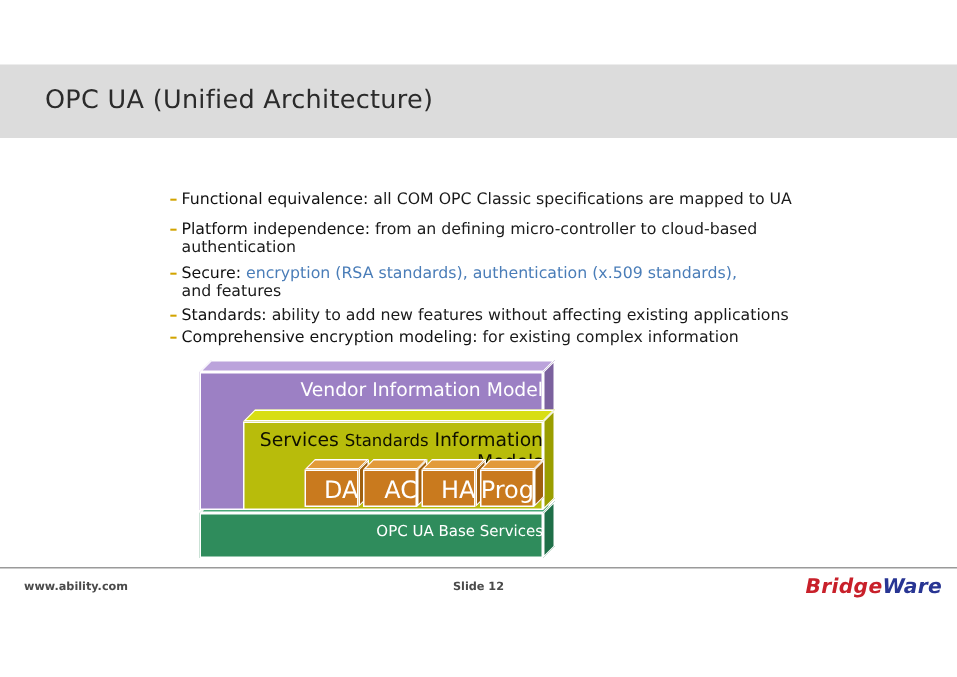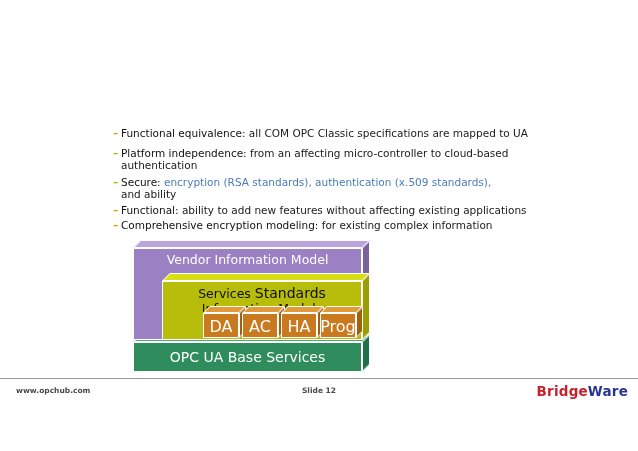--- a/index.html
+++ b/index.html
@@ -22,87 +22,90 @@
   .bullet.m8 { margin-bottom:8px; } .bullet.m5 { margin-bottom:5px; }
   .bullet.m4 { margin-bottom:4px; } .bullet.m3 { margin-bottom:3px; }
   .dash { position:absolute; left:0; top:0; color:#d2a400; font-weight:bold; }
   .bold { font-weight:normal; color:#111; }
   .blue { color:#4a7db8; }
 
   
   .face { position:absolute; border:1px solid #ffffff; }
   .topf  { transform:skewX(-45deg); transform-origin:0 100%; }
   .sidef { transform:skewY(-45deg); transform-origin:0 0; }
-  .lbl { position:absolute; text-align:center; }
+  .lbl { position:absolute; text-align:right; }
 
   
   .purple-front { left:133px; top:248px; width:229px; height:92px; background:#9c80c4; z-index:2; }
   .purple-top   { left:133px; top:240px; width:229px; height:8px;  background:#bba3db; z-index:2; }
   .purple-side  { left:362px; top:248px; width:8px;  height:92px; background:#7b619e; z-index:2; }
   .purple-lbl   { left:133px; top:252px; width:229px; color:#fff; font-size:12.5px; z-index:2; }
 
   
   .yellow-front { left:162px; top:281px; width:200px; height:59px; background:#b8bc0b; z-index:3; }
   .yellow-top   { left:162px; top:273px; width:200px; height:8px;  background:#d8de14; z-index:3; }
   .yellow-side  { left:362px; top:281px; width:8px;  height:59px; background:#9a9e00; z-index:3; }
   .yellow-lbl   { left:162px; top:285px; width:200px; color:#101000; font-size:12.5px; z-index:3; }
-  .yellow-lbl .small { font-size:14px;margin-top:30px; }
+  .yellow-lbl .small { font-size:11px;margin-top:30px; }
 
   
   .svc-front { top:313px; width:36px; height:25px; background:#c97a1e; z-index:4; }
   .svc-top   { top:306px; width:36px; height:7px;  background:#e29a39; z-index:4; }
   .svc-side  { top:313px; width:7px;  height:25px; background:#a0600f; z-index:4; }
   .svc-lbl   { top:317px; width:36px; color:#fff; font-size:16px; z-index:4; }
   .x1 .svc-front,.x1 .svc-top,.x1 .svc-lbl { left:203px; } .x1 .svc-side { left:239px; }
   .x2 .svc-front,.x2 .svc-top,.x2 .svc-lbl { left:242px; } .x2 .svc-side { left:278px; }
   .x3 .svc-front,.x3 .svc-top,.x3 .svc-lbl { left:281px; } .x3 .svc-side { left:317px; }
   .x4 .svc-front,.x4 .svc-top,.x4 .svc-lbl { left:320px; } .x4 .svc-side { left:356px; }
 
   
   .green-front { left:133px; top:342px; width:229px; height:30px; background:#2f8c5c; z-index:1; }
   .green-top   { left:133px; top:336px; width:229px; height:6px;  background:#49a878; z-index:1; }
   .green-side  { left:362px; top:342px; width:8px;  height:30px; background:#1f6f48; z-index:1; }
-  .green-lbl   { left:133px; top:349px; width:229px; color:#fff; font-size:14px; z-index:4; }
+  .green-lbl   { left:133px; top:349px; width:229px; color:#fff; font-size:10px; z-index:4; }
 
   
   .footer-line { position:absolute; left:0; top:378px; width:638px; height:1px; background:#9a9a9a; }
   .footer-left { position:absolute; left:16px; top:386px; font-size:7.5px; font-weight:bold; color:#4a4a4a; }
   .footer-center { position:absolute; left:0; right:0; top:386px; text-align:center; font-size:7.5px; color:#4a4a4a;font-weight:bold; }
-  .logo { position:absolute; right:10px; top:383px; font-size:13.5px; font-weight:bold; letter-spacing:.2px; }
+  .logo { position:absolute; right:10px; top:383px; font-size:13.5px; font-weight:bold; font-style:italic; letter-spacing:.2px; }
   .logo .red  { color:#c8202a; }
   .logo .blu  { color:#283593; }
 </style>
 </head>
 <body>
 
 <div class="slide">
 
+  <div class="title-band">
+    <div class="title-text">OPC UA (Unified Architecture)</div>
+  </div>
 
 
   <div class="bullets">
     <div class="bullet m8">
       <span class="dash">–</span>
       <span class="bold">Functional equivalence:</span>
       <span>all COM OPC Classic specifications are mapped to UA</span>
     </div>
     <div class="bullet m5">
       <span class="dash">–</span>
       <span class="bold">Platform independence:</span>
-      <span>from an affecting micro-controller to cloud-based</span><br>
+      <span>from an defining micro-controller to cloud-based</span><br>
       <span>authentication</span>
     </div>
     <div class="bullet m4">
       <span class="dash">–</span>
       <span class="bold">Secure:</span>
       <span class="blue">encryption (RSA standards), authentication (x.509 standards),</span><br>
-      <span>and ability</span>
+      <span>and features</span>
     </div>
     <div class="bullet m3">
       <span class="dash">–</span>
-      <span class="bold">Functional:</span>
+      <span class="bold">Standards:</span>
       <span>ability to add new features without affecting existing applications</span>
     </div>
     <div class="bullet">
       <span class="dash">–</span>
       <span class="bold">Comprehensive encryption modeling:</span>
       <span>for existing complex information</span>
     </div>
   </div>
 
   <div>
@@ -153,17 +156,17 @@
     <div class="x4">
       <div class="face topf svc-top"></div>
       <div class="face sidef svc-side"></div>
       <div class="face svc-front"></div>
       <div class="lbl svc-lbl">Prog</div>
     </div>
 
   </div>
 
   <div class="footer-line"></div>
-  <div class="footer-left">www.opchub.com</div>
+  <div class="footer-left">www.ability.com</div>
   <div class="footer-center">Slide 12</div>
   <div class="logo"><span class="red">Bridge</span><span class="blu">Ware</span></div>
 
 </div>
 
 </body></html>

